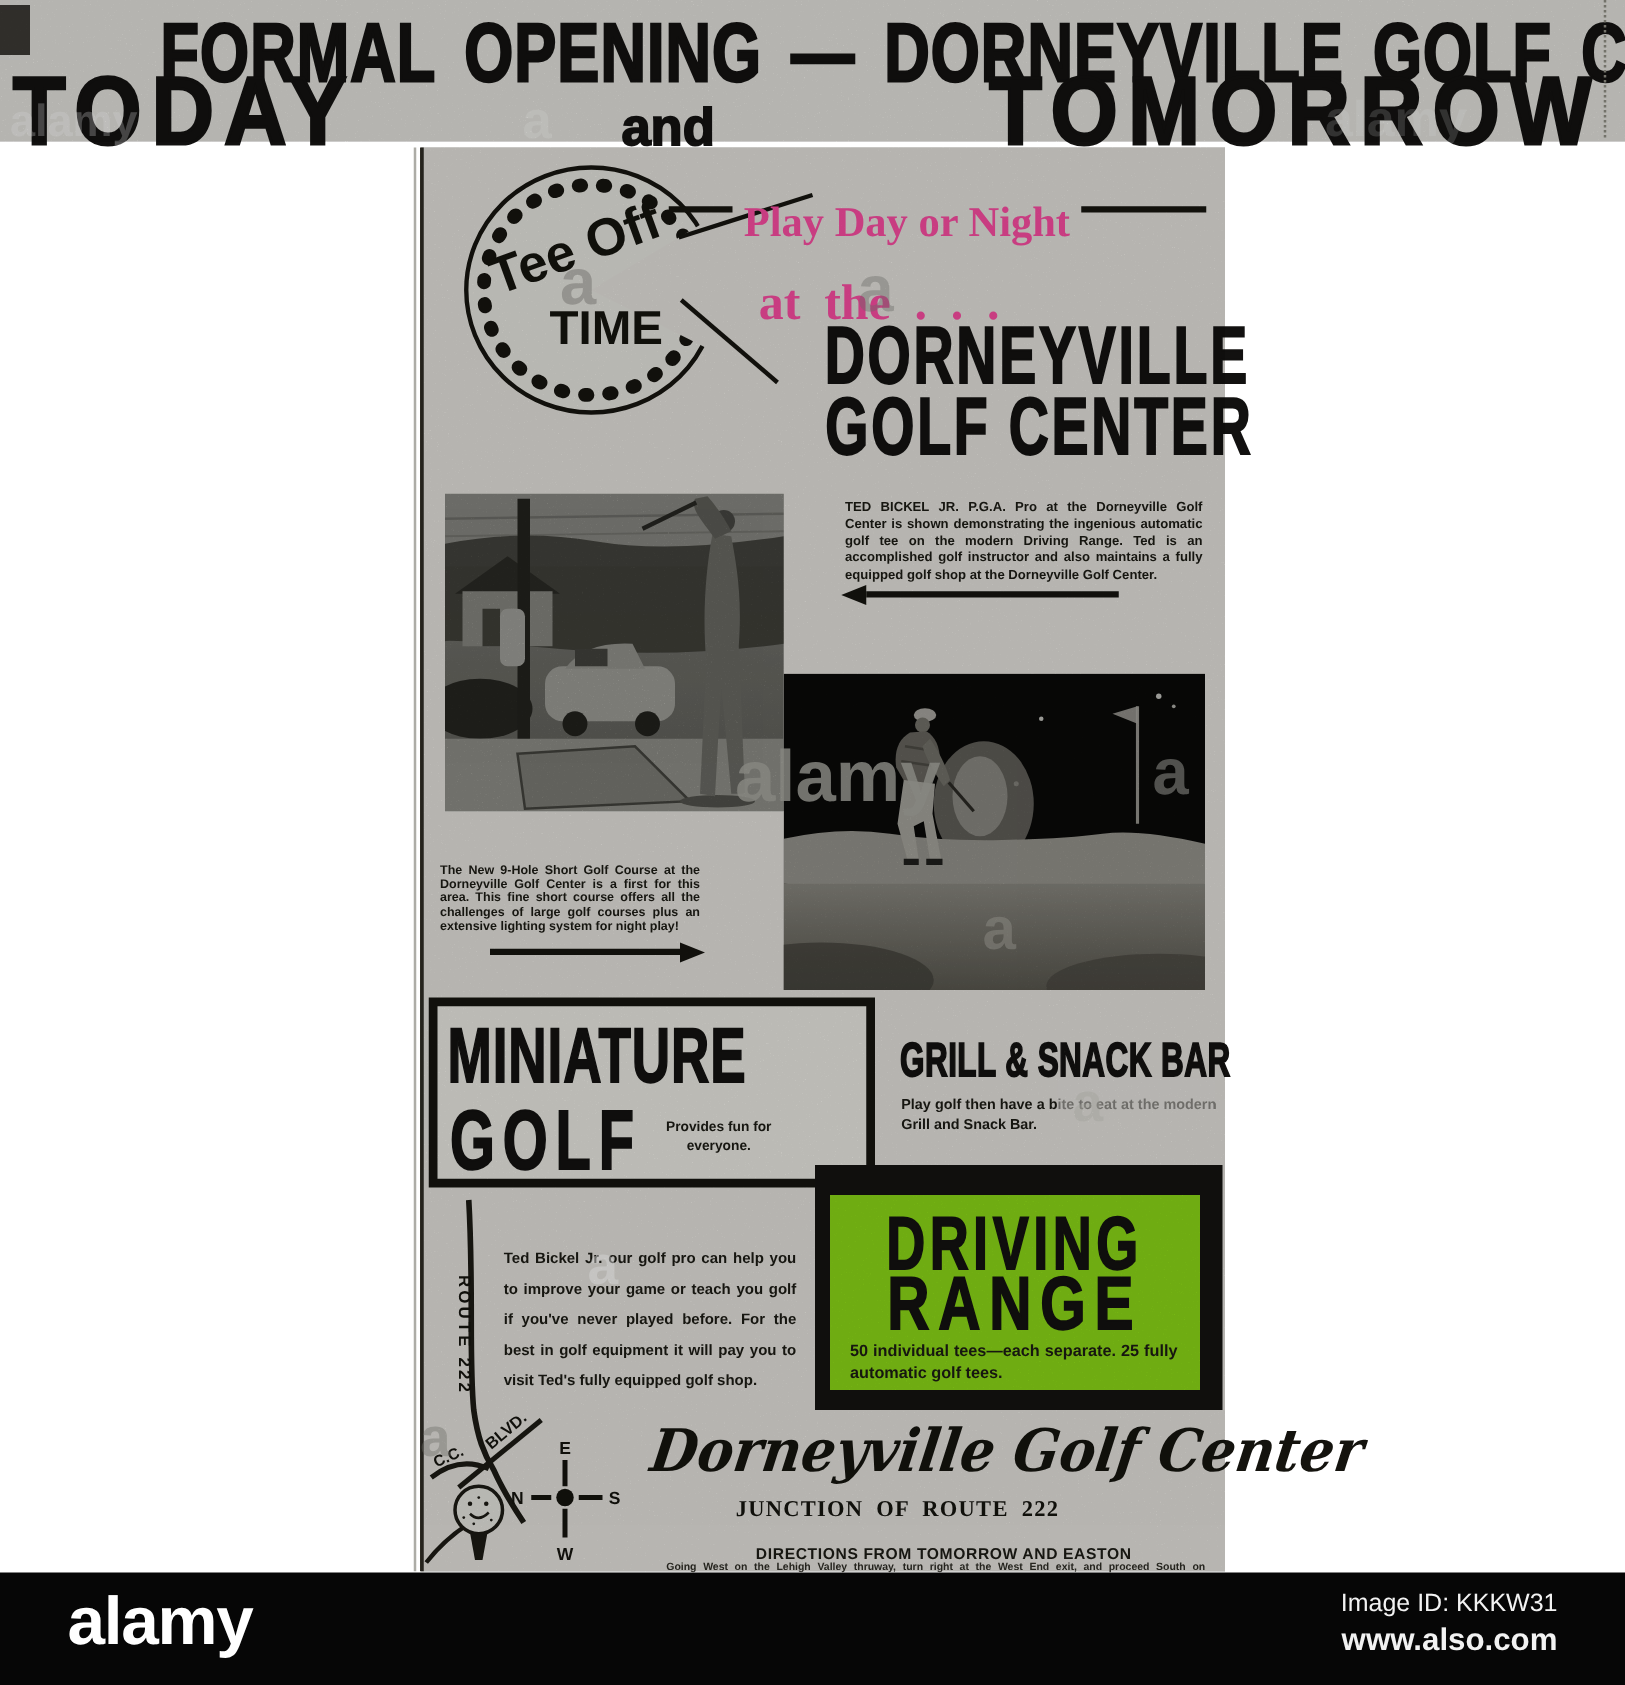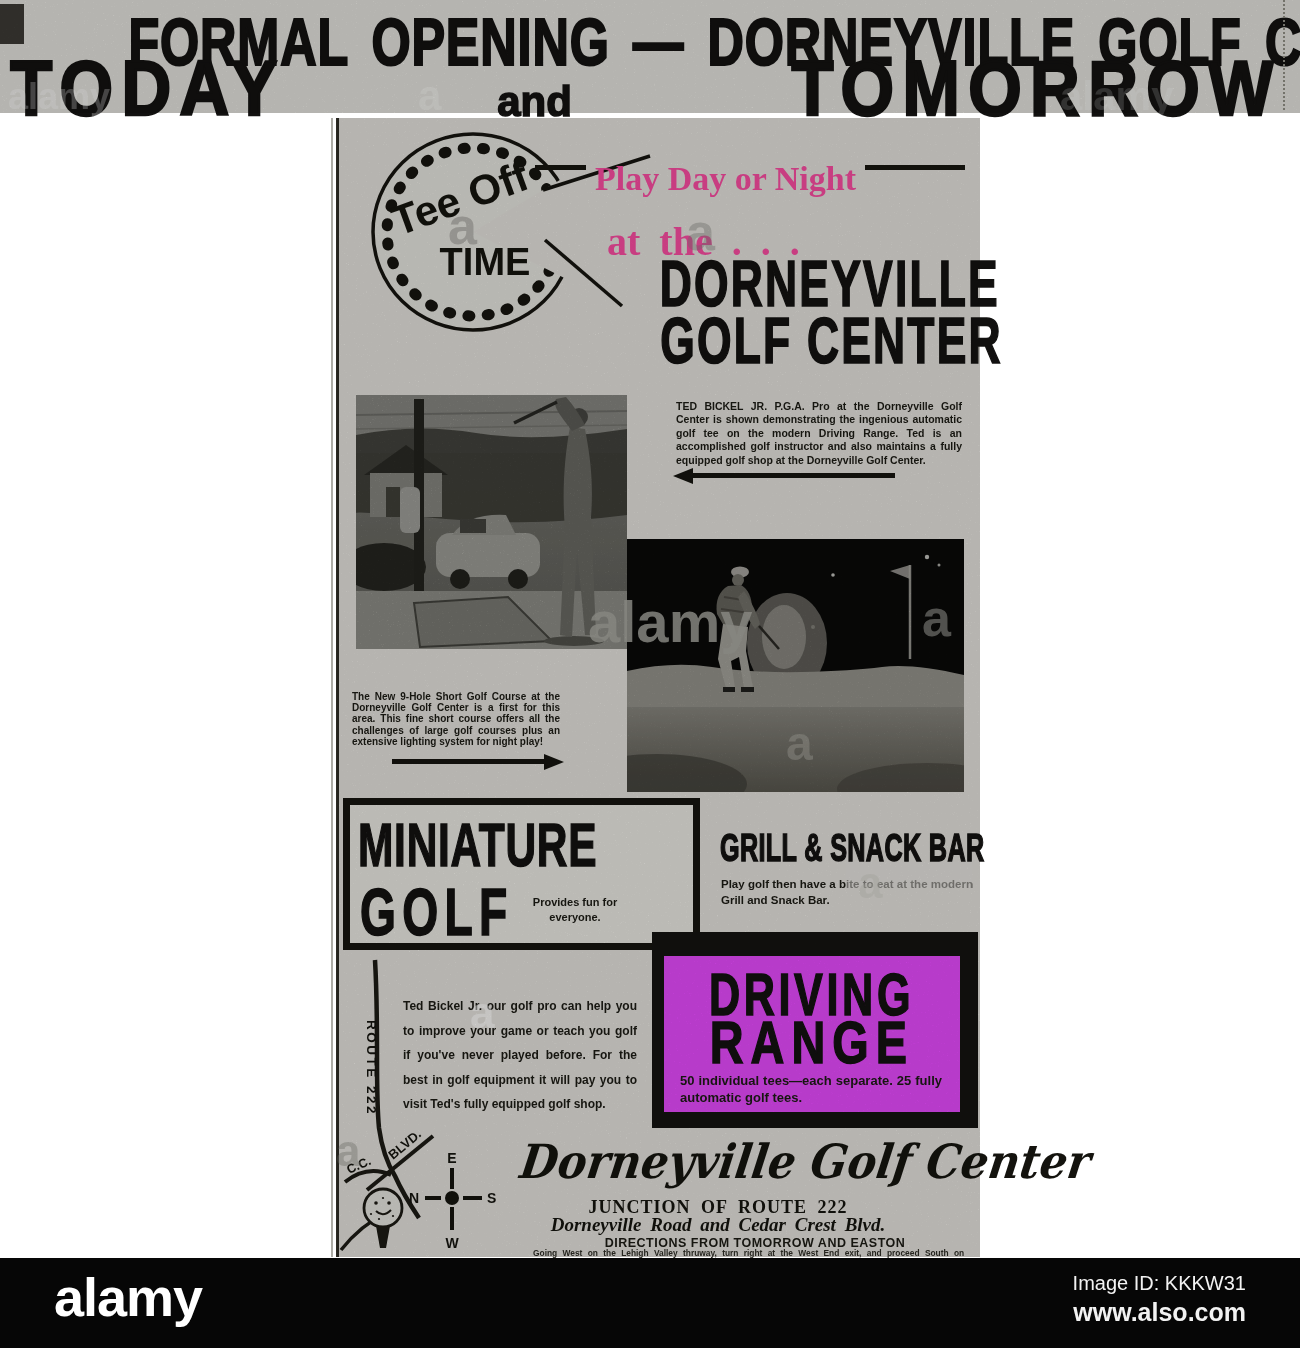--- a/index.html
+++ b/index.html
@@ -48,21 +48,21 @@
   .mini-t2{left:10px;top:68px;}
   .mini-t2 span{font-size:66px;letter-spacing:9px;transform:scale(0.70,1.02);transform-origin:left top;-webkit-text-stroke:1.6px #121110;}
   .mini-note{left:168px;top:90px;width:114px;text-align:center;font-size:11px;font-weight:bold;line-height:15px;color:#1b1a14;}
   
   .grill-title{left:720px;top:826px;}
   .grill-title span{font-size:36px;letter-spacing:0.5px;transform:scale(0.70,1.06);transform-origin:left top;-webkit-text-stroke:1.4px #121110;}
   .grill-body{left:721px;top:864px;width:252px;font-size:11.5px;line-height:16.5px;}
   .fade-patch{left:846px;top:862px;width:126px;height:26px;background:rgba(215,214,209,.55);}
   
   .drv-outer{left:652px;top:932px;width:326px;height:196px;background:#131210;}
-  .drv-inner{position:absolute;left:12px;top:24px;right:18px;bottom:16px;background:#d946ef;}
+  .drv-inner{position:absolute;left:12px;top:24px;right:18px;bottom:16px;background:#84cc16;}
   .drv-t1{left:0;right:0;top:4px;text-align:center;}
   .drv-t1 span{font-size:60px;letter-spacing:5px;transform:scale(0.72,1.0);transform-origin:center top;-webkit-text-stroke:1.5px #121110;}
   .drv-t2{left:0;right:0;top:52px;text-align:center;}
   .drv-t2 span{font-size:60px;letter-spacing:9px;transform:scale(0.78,1.0);transform-origin:center top;-webkit-text-stroke:1.5px #121110;}
   .drv-body{left:16px;top:116px;width:262px;font-size:13px;line-height:17px;}
   
   .pro-note{left:403px;top:982px;width:234px;font-size:12px;line-height:24.5px;}
   
   .script-name{left:500px;top:1134px;width:465px;text-align:center;white-space:nowrap;}
   .script-name span{display:inline-block;font-family:"DejaVu Serif",serif;font-style:italic;font-weight:bold;font-size:47px;
@@ -268,21 +268,20 @@
       <text x="115" y="290" text-anchor="middle" font-family="Liberation Sans, sans-serif" font-size="14" font-weight="bold" fill="#14130e">W</text>
       <text x="82" y="245" text-anchor="end" font-family="Liberation Sans, sans-serif" font-size="14" font-weight="bold" fill="#14130e">N</text>
       <text x="150" y="245" text-anchor="start" font-family="Liberation Sans, sans-serif" font-size="14" font-weight="bold" fill="#14130e">S</text>
     </g>
   </svg>
 
   <div class="abs script-name">
     <span>Dorneyville Golf Center</span>
   </div>
   <div class="abs junction">JUNCTION OF ROUTE 222</div>
-  <div class="abs roads">Dorneyville Road and Cedar Crest Blvd.</div>
   <div class="abs dir-head">DIRECTIONS FROM TOMORROW AND EASTON</div>
   <div class="abs dir-line">Going West on the Lehigh Valley thruway, turn right at the West End exit, and proceed South on</div>
 
   <div class="wm" style="left:8px;top:76px;font-size:36px;color:#ffffff;opacity:.28">alamy</div>
   <div class="wm" style="left:418px;top:72px;font-size:42px;color:#ffffff;opacity:.24">a</div>
   <div class="wm" style="left:1060px;top:74px;font-size:40px;color:#ffffff;opacity:.18">alamy</div>
   <div class="wm" style="left:448px;top:196px;font-size:52px;color:rgba(125,125,120,.45)">a</div>
   <div class="wm" style="left:686px;top:202px;font-size:52px;color:rgba(125,125,120,.40)">a</div>
   <div class="wm" style="left:588px;top:588px;font-size:58px;color:rgba(158,157,150,.85)">alamy</div>
   <div class="wm" style="left:922px;top:588px;font-size:52px;color:rgba(205,204,198,.45)">a</div>

